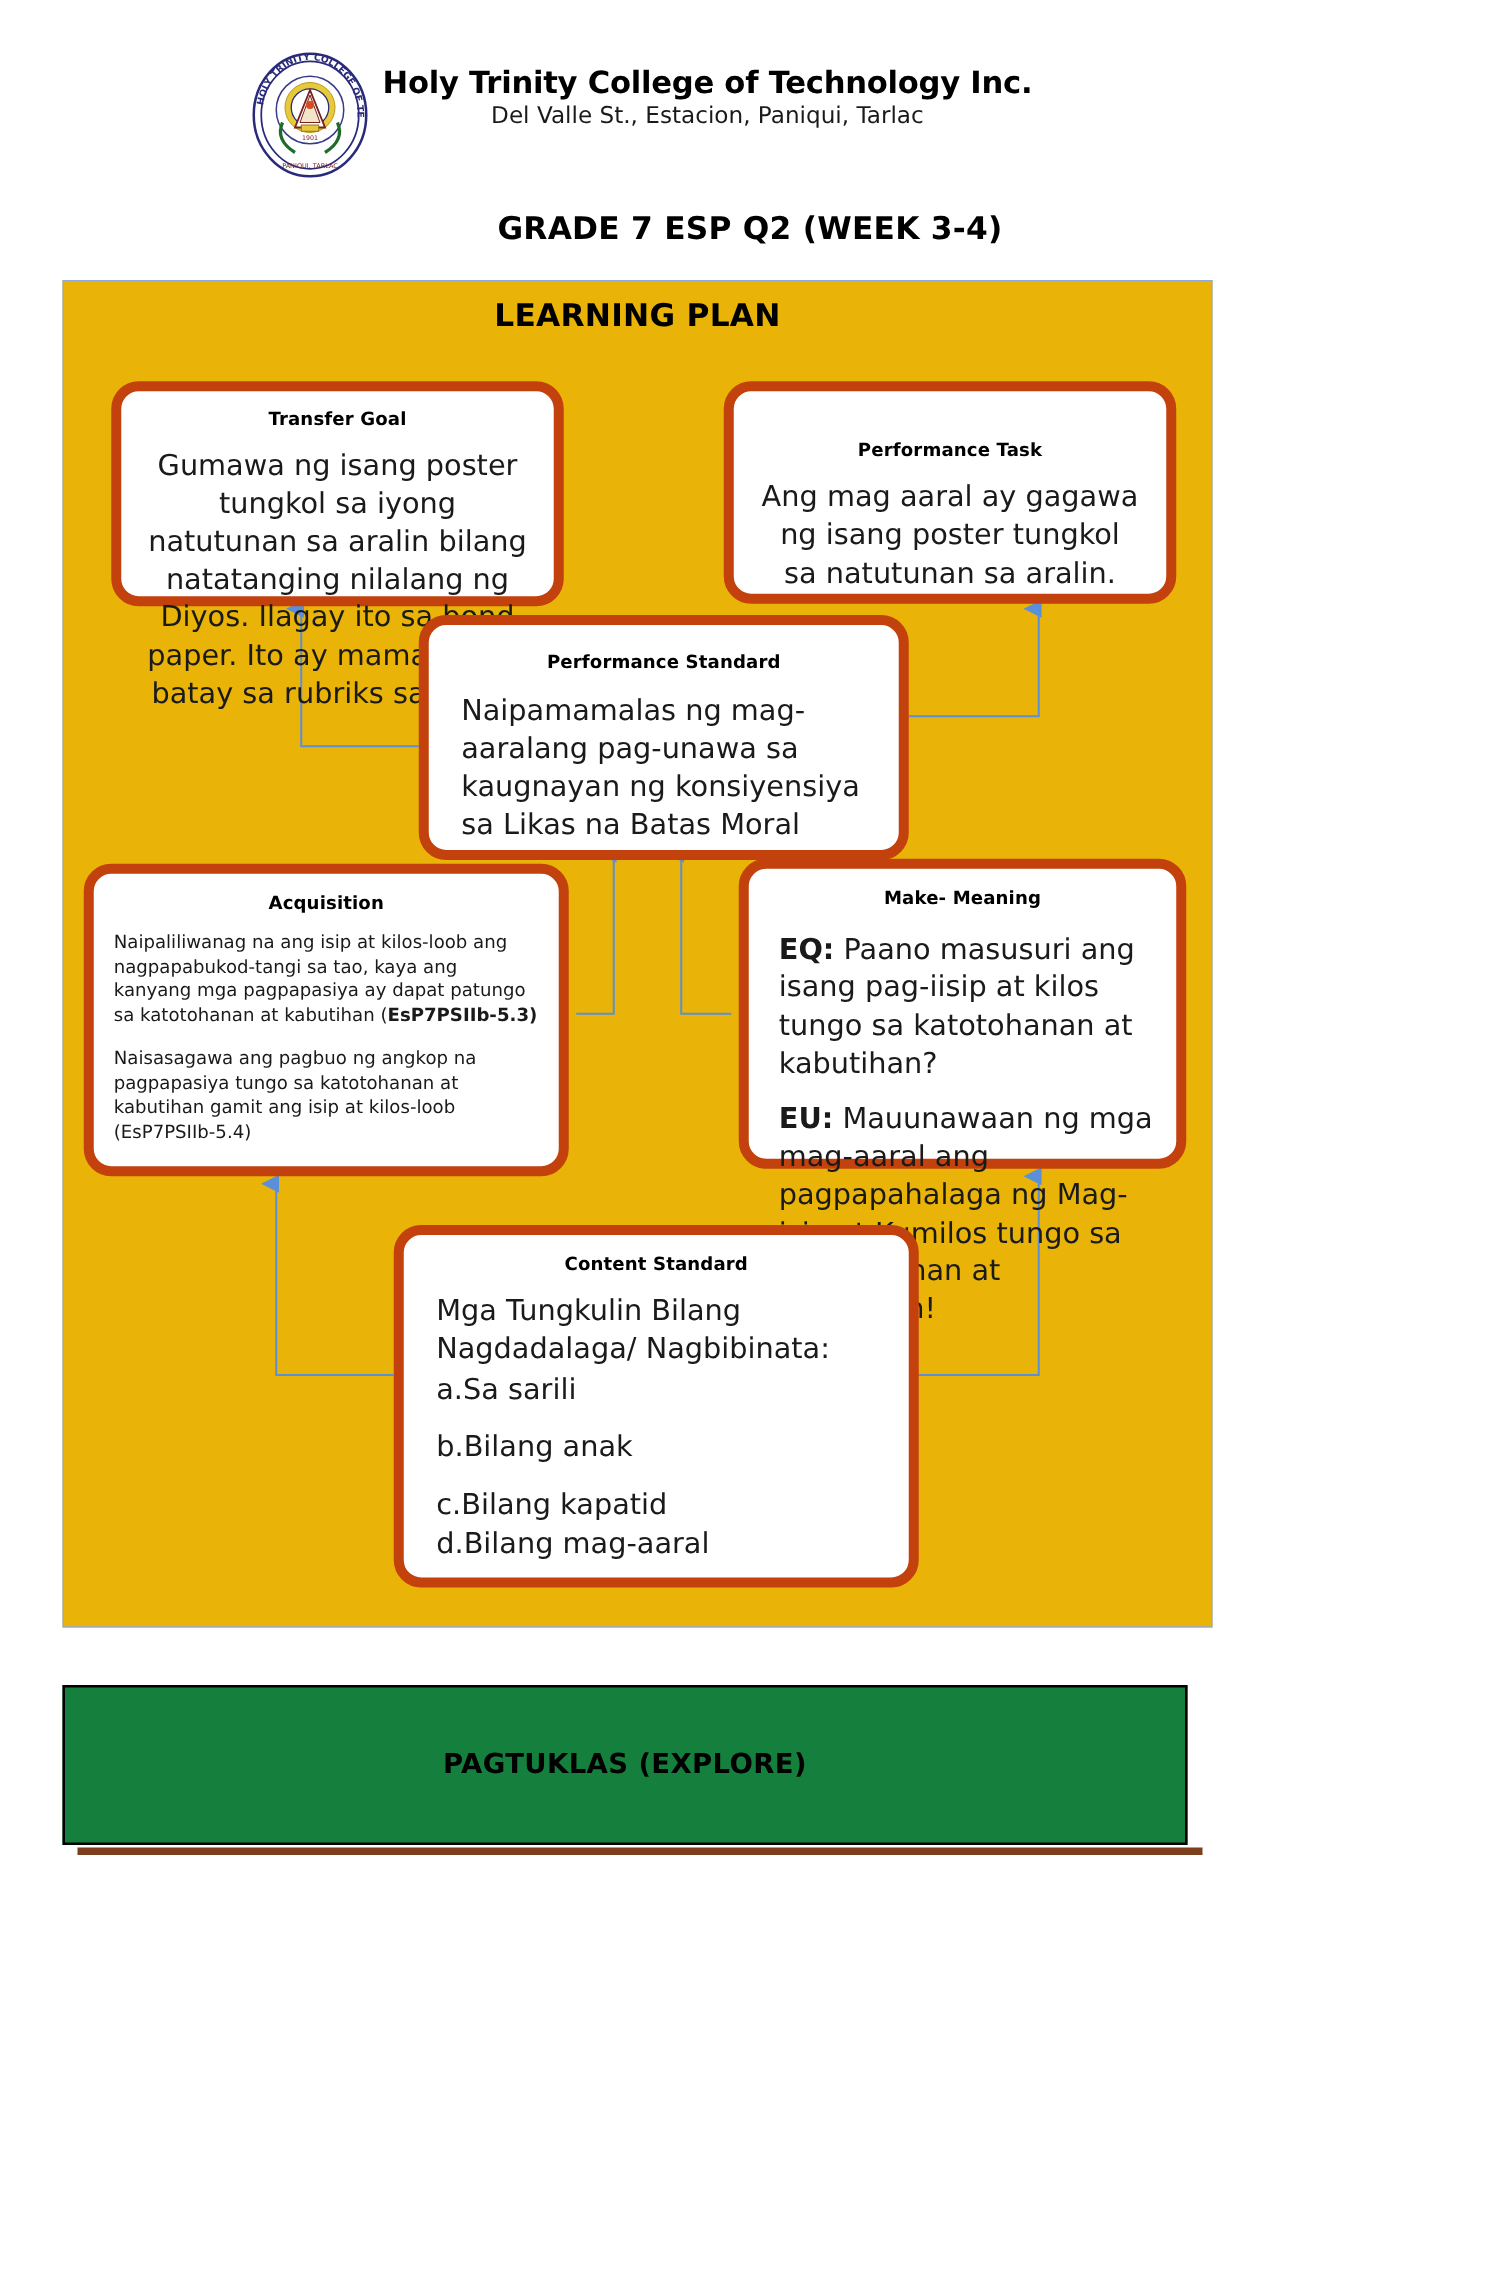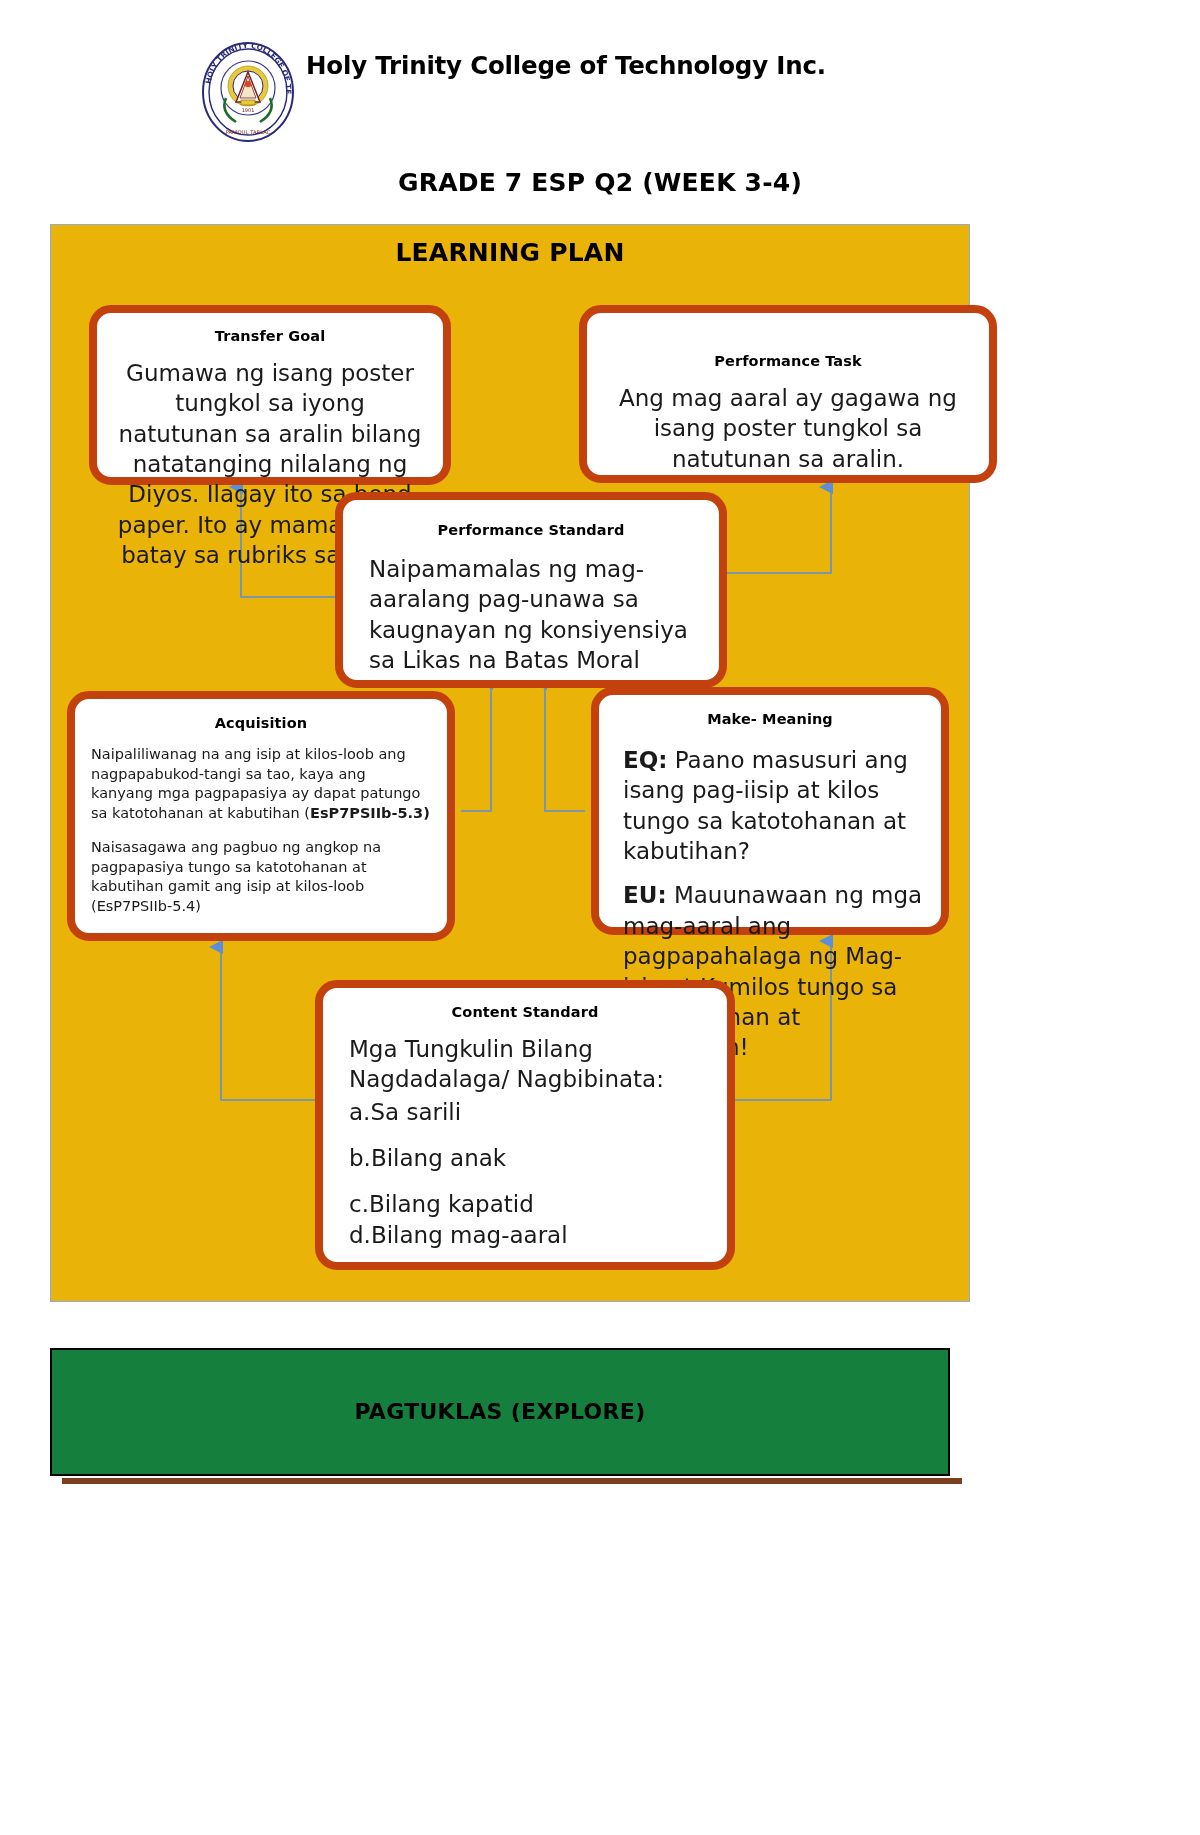--- a/index.html
+++ b/index.html
@@ -65,21 +65,21 @@
   .rbox-body.small { font-size: 14.5px; line-height: 1.36; }
   .rbox-body p { margin: 0 0 14px 0; }
   .rbox-body p:last-child { margin-bottom: 0; }
   .ctr { text-align: center; }
 
   
   #box-transfer   { left: 38px;  top: 80px;  width: 362px; height: 180px; }
   #box-transfer .rbox-title { margin-top: 15px; }
   #box-transfer .rbox-body { margin: 14px 16px 0 16px; }
 
-  #box-perftask   { left: 528px; top: 80px;  width: 418px; height: 178px; }
+  #box-perftask   { left: 528px; top: 80px;  width: 362px; height: 178px; }
   #box-perftask .rbox-title { margin-top: 40px; }
   #box-perftask .rbox-body { margin: 14px 22px 0 22px; }
 
   #box-perfstd    { left: 284px; top: 267px; width: 392px; height: 196px; }
   #box-perfstd .rbox-title { margin-top: 22px; }
   #box-perfstd .rbox-body { margin: 16px 24px 0 26px; }
 
   #box-acq        { left: 16px;  top: 466px; width: 388px; height: 250px; }
   #box-acq .rbox-title { margin-top: 16px; }
   #box-acq .rbox-body { margin: 14px 16px 0 16px; }
@@ -137,20 +137,21 @@
       <text x="52" y="72" font-size="5" text-anchor="middle" fill="#7a2020" font-family="'DejaVu Sans',sans-serif">1901</text>
       <text x="52" y="94" font-size="5.2" text-anchor="middle" fill="#7a2020" font-family="'DejaVu Sans',sans-serif">PANIQUI, TARLAC</text>
       <path id="arcTop" d="M14,52 A38,44 0 0 1 90,52" fill="none"></path>
       <text font-size="7.4" fill="#2a2a7a" font-family="'DejaVu Sans',sans-serif" font-weight="bold">
         <textPath href="#arcTop" startOffset="6%">HOLY TRINITY COLLEGE OF TECHNOLOGY</textPath>
       </text>
     </svg>
   </div>
   <div class="header-text">
     <div class="school-name">Holy Trinity College of Technology Inc.</div>
+    <div class="school-addr">Del Valle St., Estacion, Paniqui, Tarlac</div>
   </div>
 </div>
 
 <div class="doc-title">GRADE 7 ESP Q2 (WEEK 3-4)</div>
 
 <div class="plan-panel">
   <div class="plan-title">LEARNING PLAN</div>
 
   <svg class="connectors">
     <defs>

